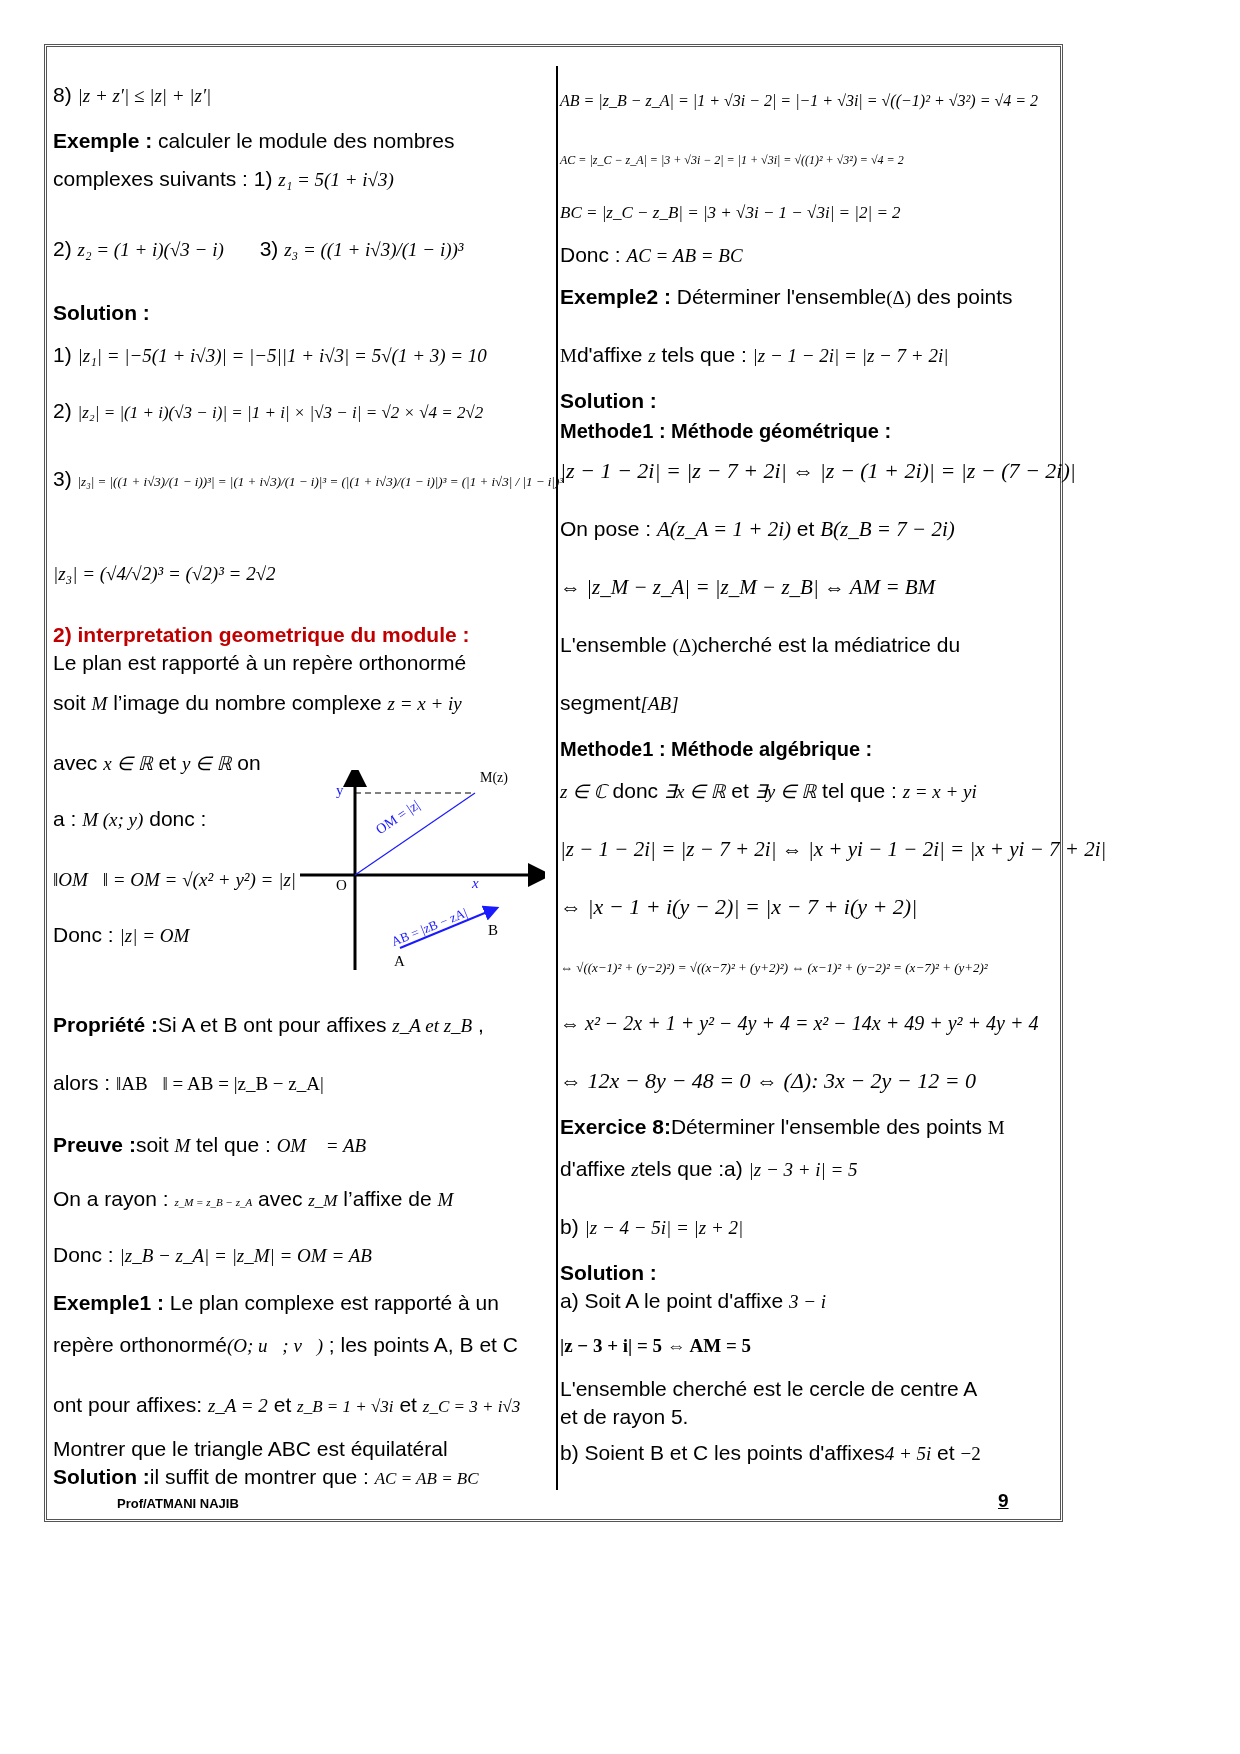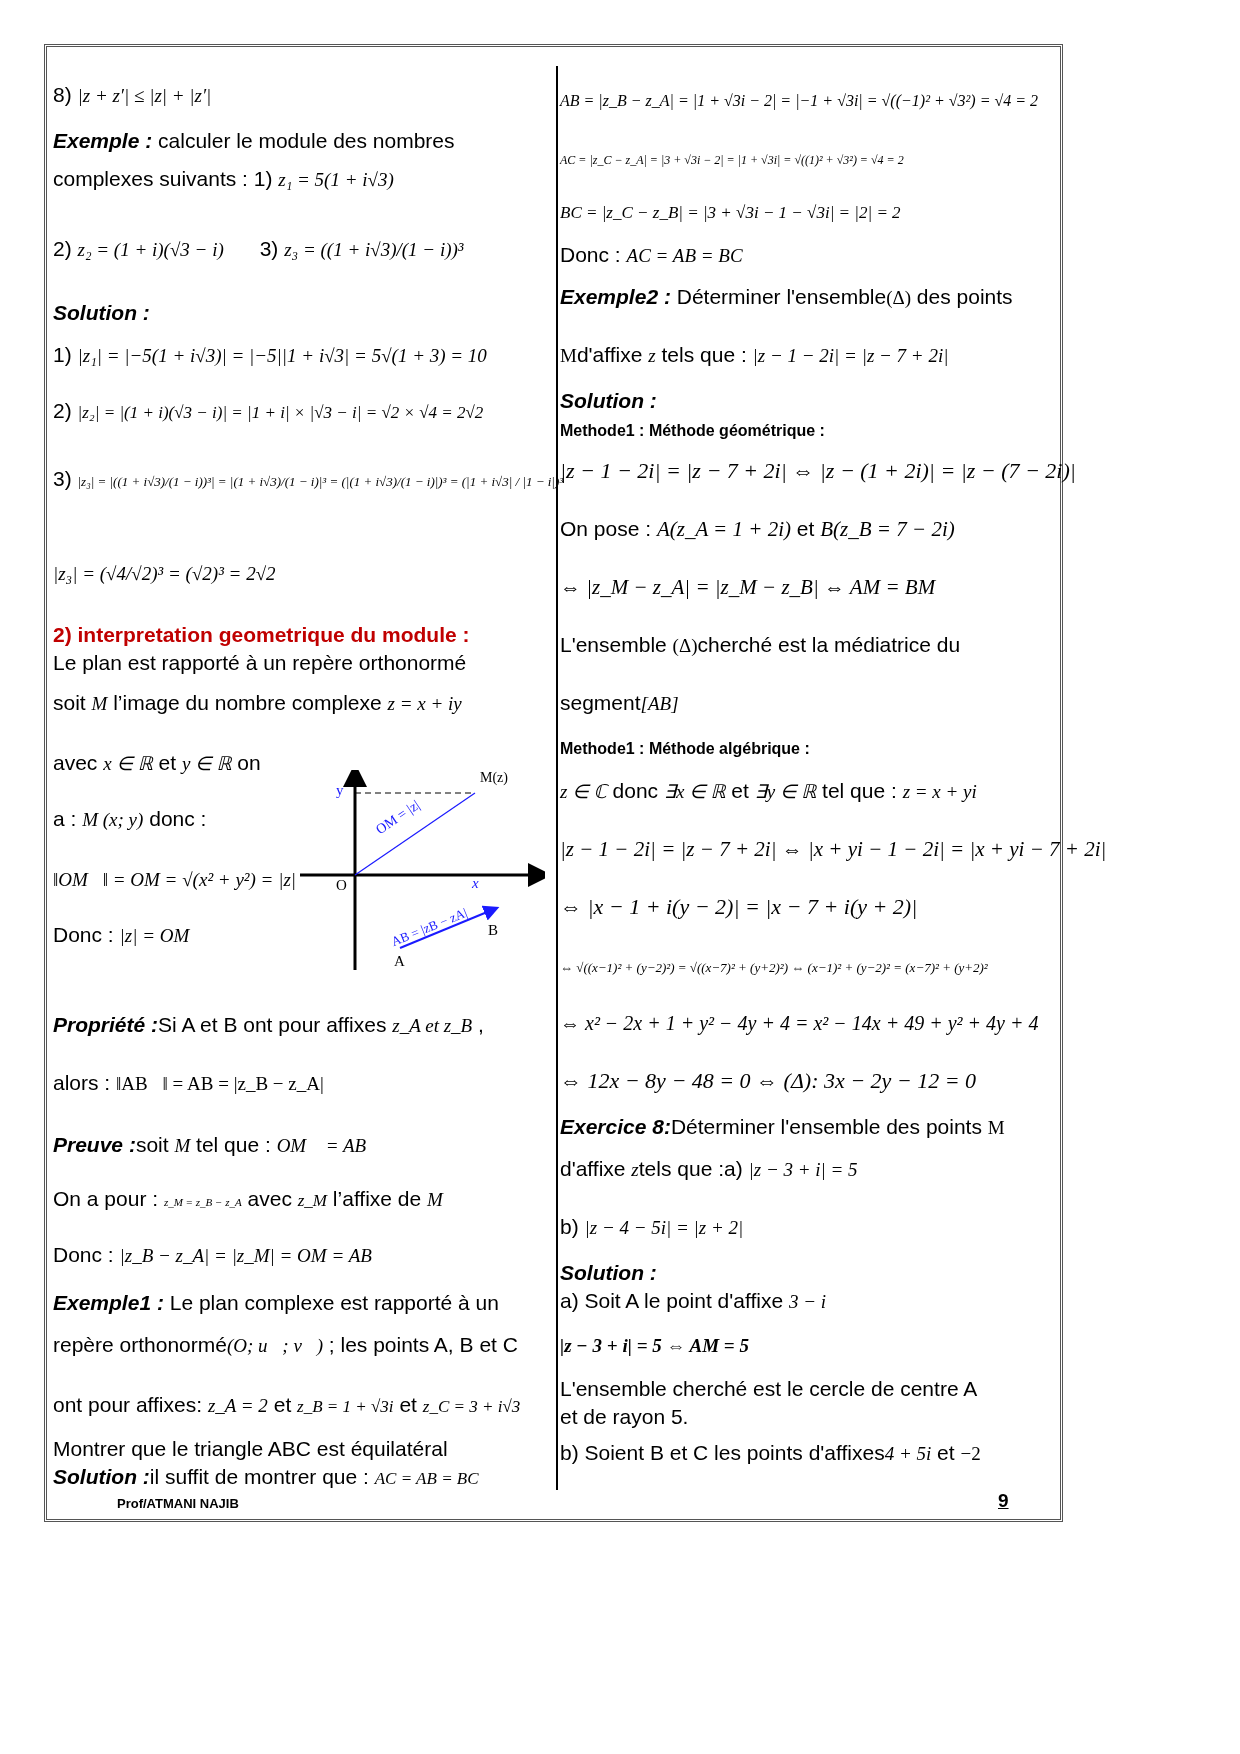--- a/index.html
+++ b/index.html
@@ -7,23 +7,23 @@
          font-family:"Liberation Sans", sans-serif; color:#000; }
   .frame { position:absolute; left:44px; top:44px; width:1019px; height:1478px;
            border:3px double #555; box-sizing:border-box; }
   .divider { position:absolute; left:556px; top:66px; width:2px; height:1424px; background:#000; }
   .col { position:absolute; top:60px; }
   .left { left:53px; width:495px; }
   .right { left:560px; width:500px; }
   .line { position:absolute; left:0; white-space:nowrap; font-size:21px; line-height:26px; }
   .m { font-family:"Liberation Serif", serif; font-style:italic; font-size:19px;text-align:center; }
   .mr { font-family:"Liberation Serif", serif; font-size:19px; }
-  .b { font-weight:bold;font-style:italic; }
+  .b { font-weight:bold; }
   .red { color:#c00000; font-weight:bold; }
-  .small-b { font-weight:bold; font-size:16px; }
+  .small-b { font-weight:bold; font-size:20px; }
   .footer-author { position:absolute; left:117px; top:1496px; font-weight:bold; font-size:13px; }
   .footer-page { position:absolute; left:998px; top:1490px; font-weight:bold; font-size:19px; text-decoration:underline; }
   .figure { position:absolute; left:300px; top:770px; width:245px; height:225px; }
 </style>
 </head>
 <body>
 
 <div class="frame"></div>
 <div class="divider"></div>
 
@@ -90,21 +90,21 @@
   <div class="line" style="top:1010px">
     <span>alors :</span>
     <span class="mr" style="">‖AB⃗‖ = AB = |z_B − z_A|</span>
   </div>
   <div class="line" style="top:1072px">
     <span class="b">Preuve :</span><span>soit</span>
     <span class="m">M</span><span> tel que :</span>
     <span class="m">OM⃗ = AB⃗</span>
   </div>
   <div class="line" style="top:1126px">
-    <span>On a pour :</span>
+    <span>On a rayon :</span>
     <span class="m" style="font-size:11px">z_M = z_B − z_A</span><span> avec</span>
     <span class="m" style="font-size:17px">z_M</span><span> l’affixe de</span>
     <span class="m">M</span>
   </div>
   <div class="line" style="top:1182px">
     <span>Donc :</span>
     <span class="m">|z_B − z_A| = |z_M| = OM = AB</span>
   </div>
   <div class="line" style="top:1230px">
     <span class="b">Exemple1 :</span><span> Le plan complexe est rapporté à un</span>

